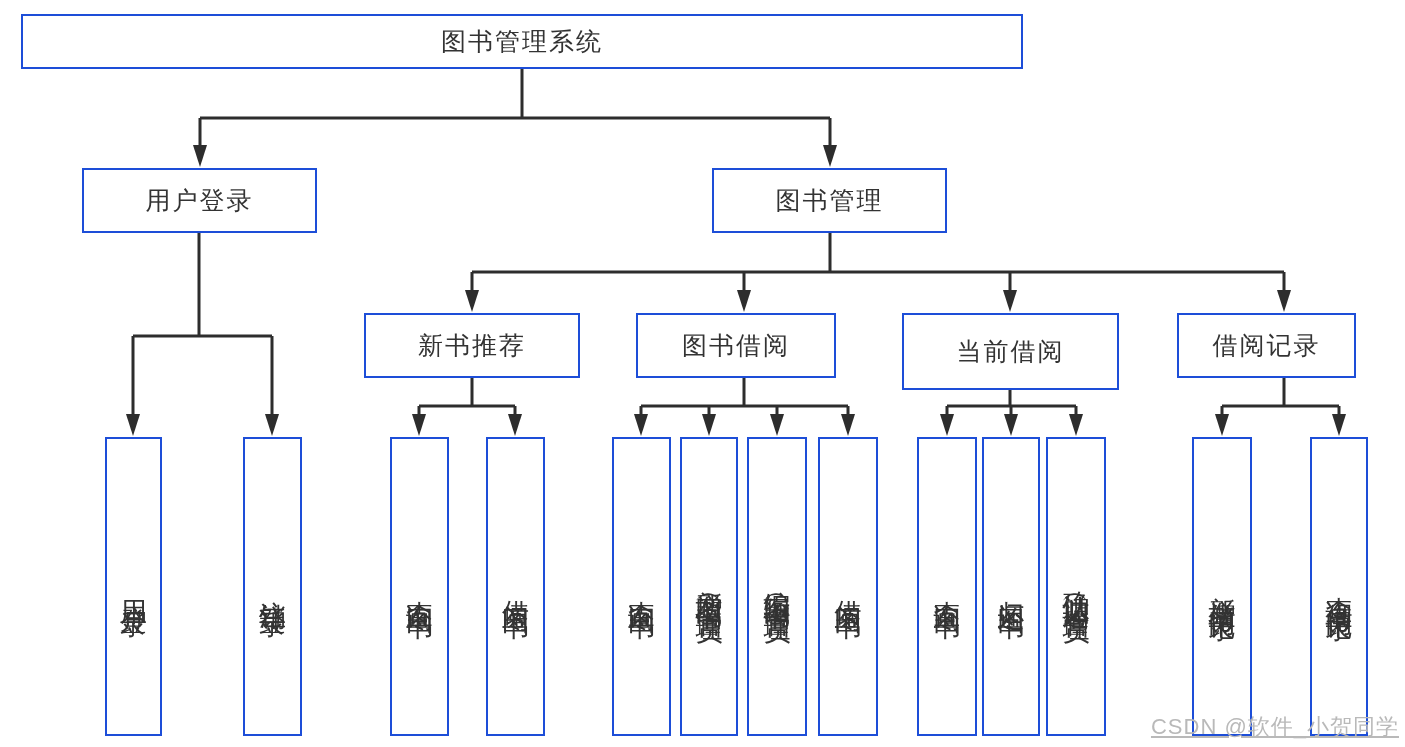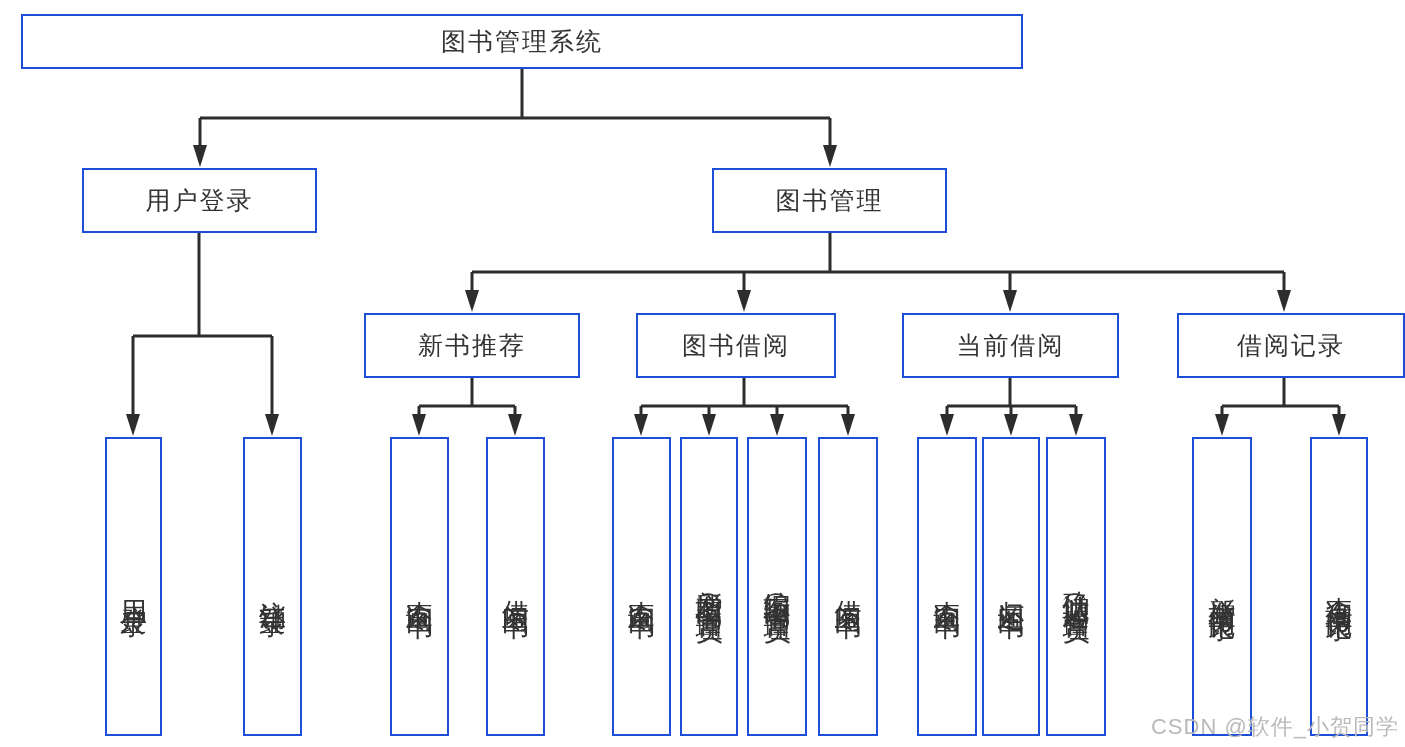--- a/index.html
+++ b/index.html
@@ -17,20 +17,21 @@
     font-size:25px; letter-spacing:2px; white-space:nowrap;
   }
   .leaf {
     writing-mode:vertical-rl; text-orientation:mixed;
     font-size:27px; letter-spacing:4px; white-space:normal;
   }
   .watermark {
     position:absolute; top:712px; right:6px;
     color:#b9b9b9; font-size:22px; letter-spacing:1px;
     white-space:nowrap;
+    text-decoration:underline;
   }
 </style>
 </head>
 <body>
 
 <div class="stage">
 
   <svg class="connectors" width="1405" height="747" viewBox="0 0 1405 747" aria-hidden="true">
     <g stroke="#2d2d2d" stroke-width="3" fill="none">
       <path d="M522 69 V118 M200 118 H830 M200 118 V148 M830 118 V148"></path>
@@ -64,22 +65,22 @@
     </g>
   </svg>
 
   <div class="node" style="left:21px; top:14px; width:1002px; height:55px">图书管理系统</div>
 
   <div class="node" style="left:82px; top:168px; width:235px; height:65px">用户登录</div>
   <div class="node" style="left:712px; top:168px; width:235px; height:65px">图书管理</div>
 
   <div class="node" style="left:364px; top:313px; width:216px; height:65px">新书推荐</div>
   <div class="node" style="left:636px; top:313px; width:200px; height:65px">图书借阅</div>
-  <div class="node" style="left:902px; top:313px; width:217px; height:65px">当前借阅</div>
-  <div class="node" style="left:1177px; top:313px; width:228px; height:65px">借阅记录</div>
+  <div class="node" style="left:902px; top:313px; width:217px; height:77px">当前借阅</div>
+  <div class="node" style="left:1177px; top:313px; width:179px; height:65px">借阅记录</div>
 
   <div class="node leaf" style="left:105px; top:437px; width:57px; height:299px">用户登录</div>
   <div class="node leaf" style="left:243px; top:437px; width:59px; height:299px">注销登录</div>
 
   <div class="node leaf" style="left:390px; top:437px; width:59px; height:299px">查询图书</div>
   <div class="node leaf" style="left:486px; top:437px; width:59px; height:299px">借阅图书</div>
 
   <div class="node leaf" style="left:612px; top:437px; width:59px; height:299px">查询图书</div>
   <div class="node leaf" style="left:680px; top:437px; width:58px; height:299px">新增图书（管理员）</div>
   <div class="node leaf" style="left:747px; top:437px; width:60px; height:299px">编辑图书（管理员）</div>

